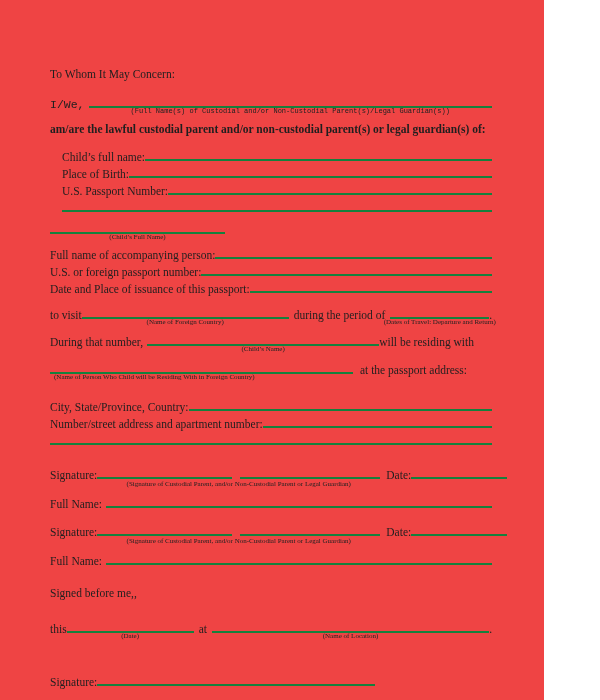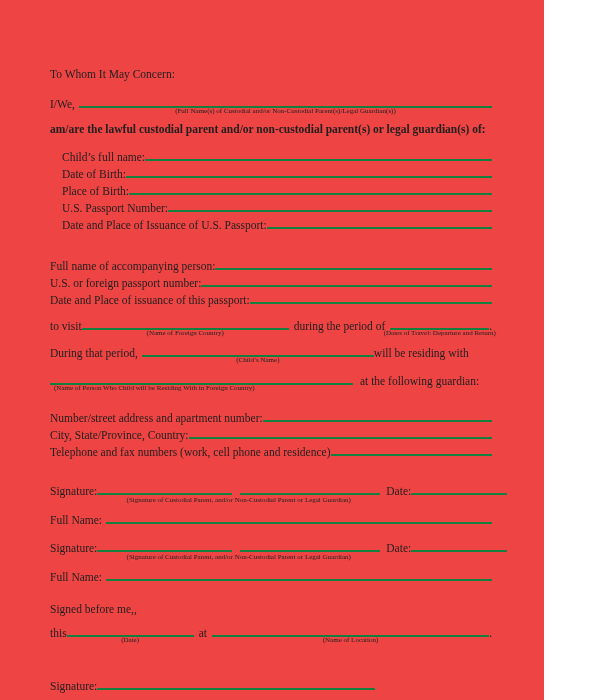--- a/index.html
+++ b/index.html
@@ -37,34 +37,34 @@
     font-size:7px;
     line-height:8px;
     white-space:nowrap;
     color:#222222;
   }
   .cap-left{left:4px;transform:none;}
   .sig-group{display:inline-flex;align-items:baseline;position:relative;flex:0 0 auto;}
   .sig-gap{width:8px;flex:0 0 auto;}
   .stack .row{margin-top:1px;}
   
-  .mt-iwe{margin-top:14px;}
+  .mt-iwe{margin-top:14px;font-family:Liberation Mono, monospace;}
   .mt-statement{margin-top:12px;font-weight:bold;}
   .mt-childblock{margin-top:12px;margin-left:12px;}
   .mt-consent{margin-top:11px;}
   .mt-accblock{margin-top:14px;}
   .mt-travel{margin-top:10px;}
   .mt-residing{margin-top:11px;}
   .mt-host{margin-top:12px;}
   .mt-addrblock{margin-top:21px;}
   .mt-sig1{margin-top:23px;}
   .mt-fullname{margin-top:13px;}
   .mt-sig2{margin-top:12px;}
   .mt-signed{margin-top:19px;}
-  .mt-thisat{margin-top:8px;}
+  .mt-thisat{margin-top:20px;}
   .mt-finalsig{margin-top:37px;}
 </style>
 </head>
 <body>
 
 <div class="page">
 
   <div class="line">To Whom It May Concern:</div>
 
   <div class="line row mt-iwe">
@@ -75,38 +75,36 @@
   </div>
 
   <div class="line mt-statement">am/are the lawful custodial parent and/or non-custodial parent(s) or legal guardian(s) of:</div>
 
   <div class="stack mt-childblock">
     <div class="line row">
       <span class="label">Child’s full name:</span>
       <span class="blank fill"></span>
     </div>
     <div class="line row">
-      <span class="label">Date of Birth:</span>
-      <span class="blank fill"></span>
-    </div>
-    <div class="line row">
       <span class="label">Place of Birth:</span>
       <span class="blank fill"></span>
     </div>
     <div class="line row">
       <span class="label">U.S. Passport Number:</span>
       <span class="blank fill"></span>
     </div>
     <div class="line row">
-      <span class="label">Date and Place of Issuance of U.S. Passport:</span>
       <span class="blank fill"></span>
     </div>
   </div>
 
   <div class="line row mt-consent">
+    <span class="blank" style="width:175px">
+      <span class="caption">(Child’s Full Name)</span>
+    </span>
   </div>
 
   <div class="stack mt-accblock">
     <div class="line row">
       <span class="label">Full name of accompanying person:</span>
       <span class="blank fill"></span>
     </div>
     <div class="line row">
       <span class="label">U.S. or foreign passport number:</span>
       <span class="blank fill"></span>
@@ -123,45 +121,44 @@
       <span class="caption">(Name of Foreign Country)</span>
     </span>
     <span class="label" style="margin:0 5px">during the period of</span>
     <span class="blank fill">
       <span class="caption">(Dates of Travel: Departure and Return)</span>
     </span>
     <span class="tail">.</span>
   </div>
 
   <div class="line row mt-residing">
-    <span class="label">During that period,</span>
+    <span class="label">During that number,</span>
     <span class="blank" style="width:232px;margin-left:4px">
       <span class="caption">(Child’s Name)</span>
     </span>
     <span class="label">will be residing with</span>
   </div>
 
   <div class="line row mt-host">
     <span class="blank" style="width:303px">
       <span class="caption cap-left">(Name of Person Who Child will be Residing With in Foreign Country)</span>
     </span>
-    <span class="label" style="margin-left:7px">at the following guardian:</span>
+    <span class="label" style="margin-left:7px">at the passport address:</span>
   </div>
 
   <div class="stack mt-addrblock">
     <div class="line row">
+      <span class="label">City, State/Province, Country:</span>
+      <span class="blank fill"></span>
+    </div>
+    <div class="line row">
       <span class="label">Number/street address and apartment number:</span>
       <span class="blank fill"></span>
     </div>
     <div class="line row">
-      <span class="label">City, State/Province, Country:</span>
-      <span class="blank fill"></span>
-    </div>
-    <div class="line row">
-      <span class="label">Telephone and fax numbers (work, cell phone and residence)</span>
       <span class="blank fill"></span>
     </div>
   </div>
 
   <div class="line row mt-sig1">
     <span class="label">Signature:</span>
     <span class="sig-group">
       <span class="blank" style="width:135px"></span>
       <span class="sig-gap"></span>
       <span class="blank" style="width:140px"></span>

